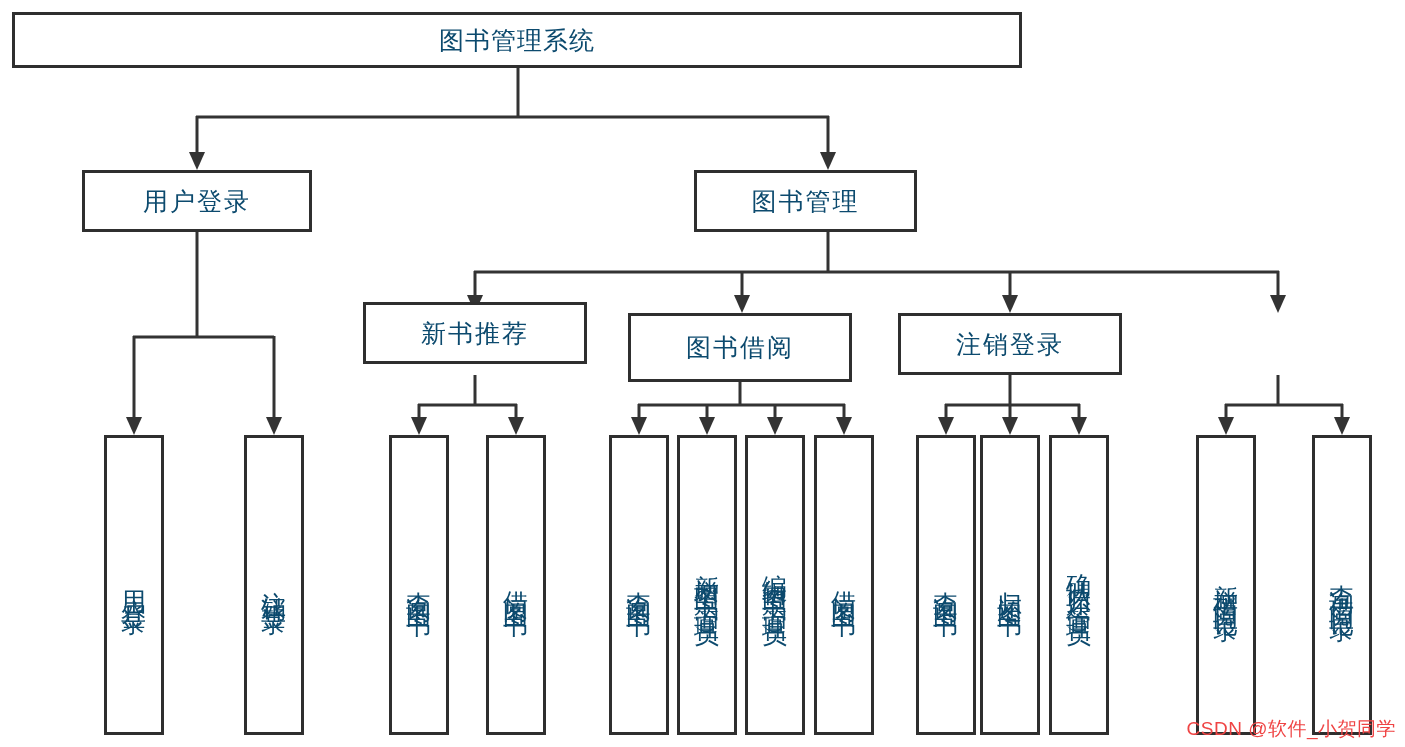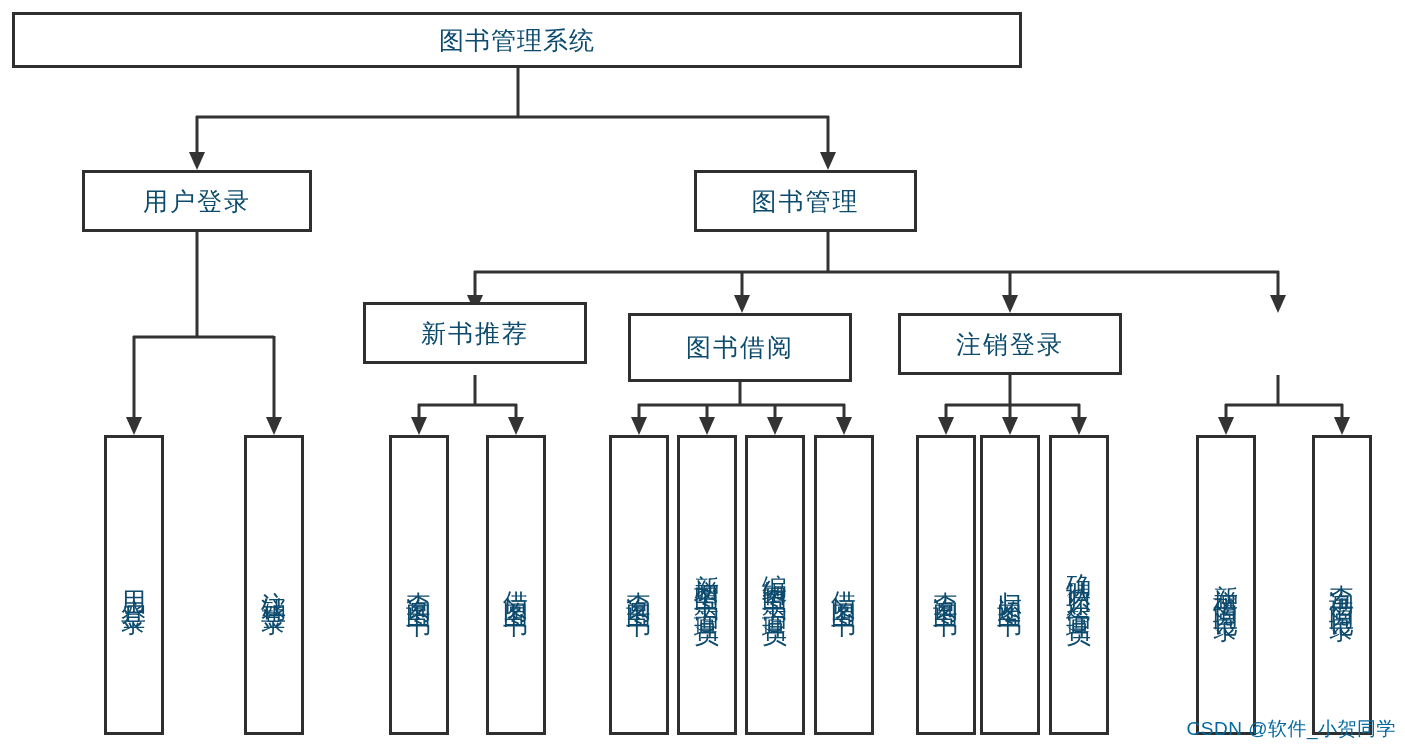--- a/index.html
+++ b/index.html
@@ -56,21 +56,21 @@
     font-size: 25px;
     letter-spacing: 7px;
     line-height: 52px;
     white-space: normal;
   }
   #watermark {
     position: absolute;
     right: 9px;
     bottom: 5px;
     font-size: 19px;
-    color: #0369a1;
+    color: #ef4444;
     letter-spacing: 0.5px;
     white-space: nowrap;
     z-index: 5;
   }
 </style>
 </head>
 <body>
 
 <div id="canvas">
 

